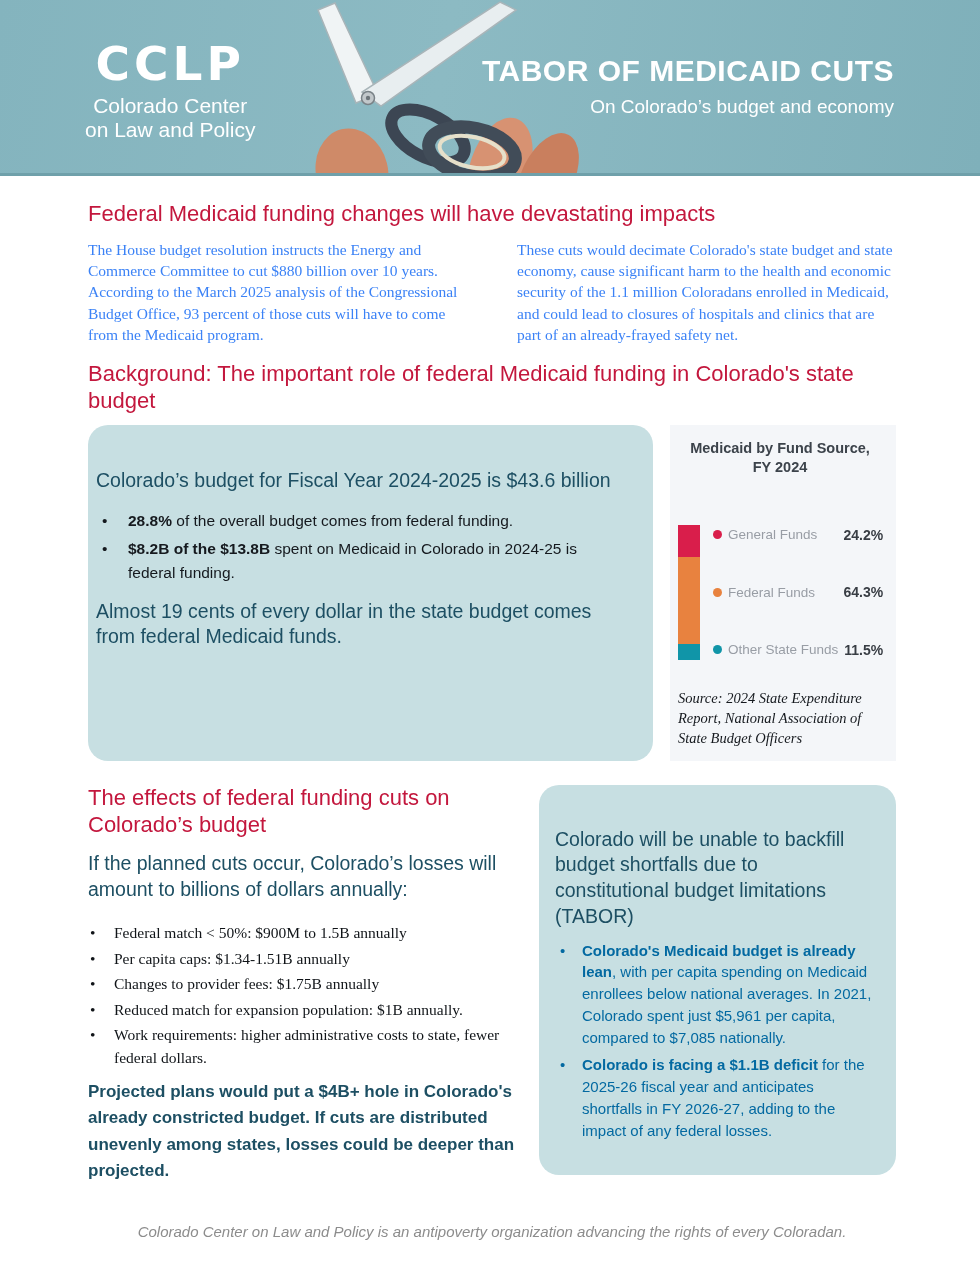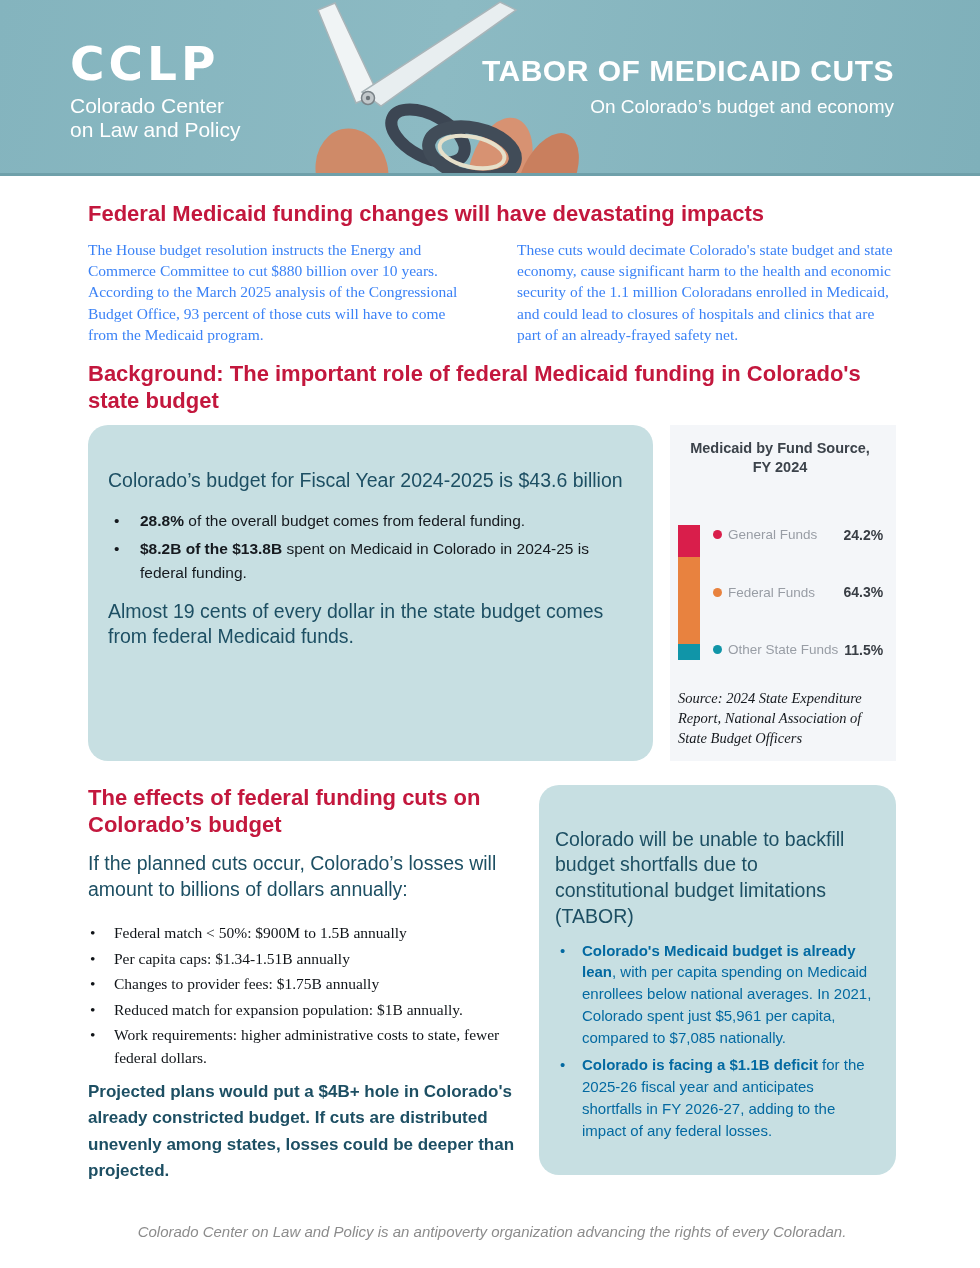--- a/index.html
+++ b/index.html
@@ -9,43 +9,43 @@
     -webkit-font-smoothing:antialiased;
   }
   
   .header{
     position:relative;width:980px;height:173px;
     background:linear-gradient(100deg,#84b4be 0%,#8cbac3 45%,#7fb0ba 100%);
     border-bottom:3px solid #6fa0aa;
     overflow:hidden;
   }
   .scissors-svg{position:absolute;left:0;top:0;width:980px;height:173px;}
-  .logo{position:absolute;left:70px;top:40px;color:#ffffff;}
+  .logo{position:absolute;left:85px;top:40px;color:#ffffff;text-align:center;}
   .logo-acronym{
     font-size:47px;font-weight:bold;letter-spacing:4px;line-height:1;
     font-family:"DejaVu Sans", sans-serif;
   }
   .logo-sub{font-size:21px;line-height:1.12;margin-top:7px;font-weight:400;}
   .header-title-block{position:absolute;right:86px;top:56px;text-align:right;color:#ffffff;}
   .header-title{font-size:30px;font-weight:bold;letter-spacing:.5px;line-height:1;}
   .header-subtitle{font-size:19px;margin-top:10px;font-weight:400;}
   
   .main{padding:25px 84px 0 88px;}
   .h-red{
-    color:#c3173d;font-weight:bold;font-size:22px;line-height:1.22;margin:0;
+    color:#c3173d;font-weight:normal;font-size:22px;line-height:1.22;margin:0;
   }
   .intro-cols{display:flex;gap:50px;margin-top:11px;}
   .intro-col{flex:1;font-family:"Liberation Serif", serif;font-size:15.5px;line-height:1.37;color:#3b82f6;}
   .h2-bg{margin-top:16px;max-width:790px;}
   
   .bg-row{display:flex;gap:17px;margin-top:10px;align-items:stretch;}
   .teal-box{
     background:#c7dfe2;border-radius:20px;
   }
-  .budget-box{width:669px;min-height:298px;box-sizing:border-box;padding:43px 30px 30px 20px;}
+  .budget-box{width:669px;min-height:298px;box-sizing:border-box;padding:43px 30px 30px 8px;}
   .teal-h{color:#1d4f63;font-size:19px;line-height:1.3;font-weight:400;margin:0;}
   .budget-box .teal-h{font-size:19.5px;}
   .box-list{list-style:none;margin:16px 0 0 0;padding:0;font-size:15.5px;line-height:1.55;color:#15191e;}
   .box-list li{position:relative;padding-left:32px;margin-bottom:4px;}
   .box-list li::before{content:"\2022";position:absolute;left:6px;top:0;color:#15191e;}
   .box-closing{margin-top:14px;}
   
   .chart-panel{
     width:226px;box-sizing:border-box;background:#f4f6f9;
     padding:14px 14px 12px 8px;flex-shrink:0;

